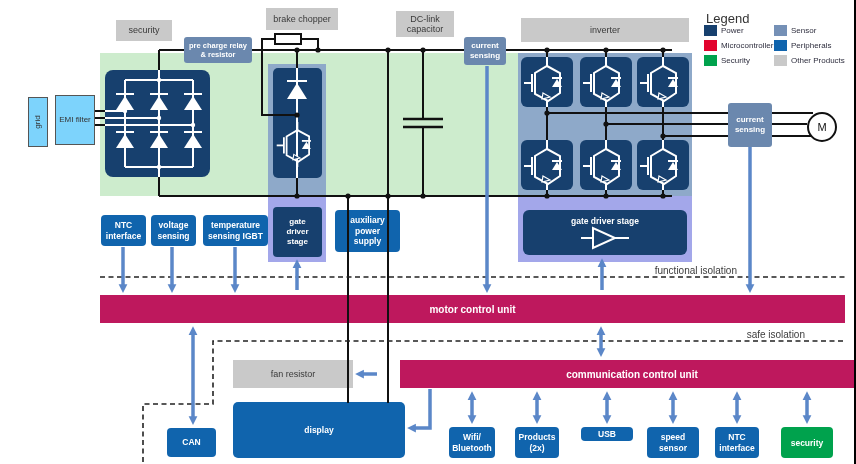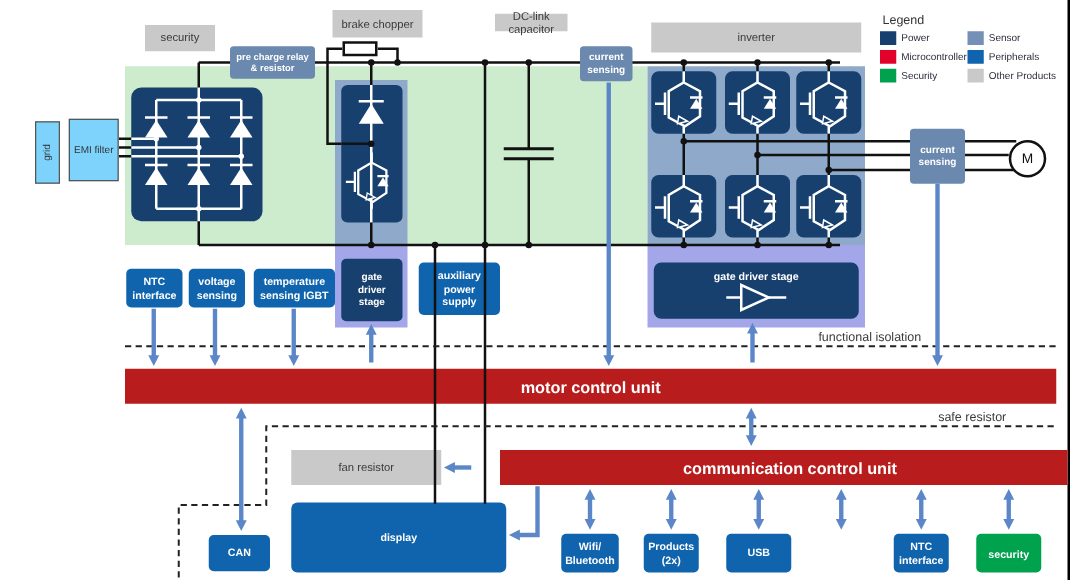--- a/index.html
+++ b/index.html
@@ -15,28 +15,28 @@
   .gray-label{background:#c9c9c9;color:#3a3a3a;font-size:9px;line-height:1.15;z-index:4;}
   
   .steel-label{background:#6b88ae;color:#fff;font-weight:700;font-size:8px;line-height:1.2;border-radius:3px;z-index:4;}
   
   .navy{background:#17406e;border-radius:6px;z-index:4;color:#fff;font-weight:700;}
   
   .blue{background:#1064ad;border-radius:4px;color:#fff;font-weight:700;font-size:8.5px;line-height:1.25;z-index:4;}
   .greenbox{background:#00a24d;border-radius:4px;color:#fff;font-weight:700;font-size:8.5px;z-index:4;}
   .z2{z-index:2;}
   
-  .red-bar{background:#b91c1c;color:#fff;font-weight:700;font-size:13px;z-index:2;}
+  .red-bar{background:#be185d;color:#fff;font-weight:700;font-size:10px;z-index:2;}
   
   .white-box{background:#7dd3fc;border:1px solid #555;color:#333;font-size:8px;line-height:1.25;z-index:4;}
   .iso-label{font-size:10px;color:#3c3c3c;text-align:right;z-index:4;}
   #overlay{position:absolute;left:0;top:0;z-index:3;pointer-events:none;}
   .cellsvg{display:block;}
   
-  .lg-title{font-size:10px;color:#333;font-weight:400;z-index:4;}
+  .lg-title{font-size:13px;color:#333;font-weight:400;z-index:4;}
   .lg-item{font-size:8px;color:#2e2e3e;z-index:4;display:flex;align-items:center;gap:4px;}
   .sw{width:13px;height:11px;flex:0 0 13px;}
   .sw0{background:#17406e;} .sw1{background:#e2032d;} .sw2{background:#00a24d;}
   .sw3{background:#7590b6;} .sw4{background:#1064ad;} .sw5{background:#c9c9c9;}
   .rot{transform:rotate(-90deg);white-space:nowrap;}
   .gd-big{display:flex;flex-direction:column;align-items:center;justify-content:center;font-size:8.5px;}
 </style>
 </head>
 <body>
 
@@ -161,21 +161,21 @@
       <path d="M807,399 V416" marker-start="url(#ah)" marker-end="url(#ah)"></path>
     </g>
   </svg>
 
   <div class="abs gray-label flexc" style="left:116px;top:20px;width:56px;height:21px;">
     <span>security</span>
     </div>
   <div class="abs gray-label flexc" style="left:266px;top:8px;width:72px;height:22px;">
     <span>brake chopper</span>
     </div>
-  <div class="abs gray-label flexc" style="left:396px;top:11px;width:58px;height:14px;">
+  <div class="abs gray-label flexc" style="left:396px;top:11px;width:58px;height:26px;">
     <span>DC-link capacitor</span>
     </div>
   <div class="abs gray-label flexc" style="left:521px;top:18px;width:168px;height:24px;">
     <span>inverter</span>
     </div>
 
   <div class="abs white-box flexc" style="left:28px;top:97px;width:20px;height:50px;">
     <span class="rot">grid</span>
     </div>
   <div class="abs white-box flexc" style="left:55px;top:95px;width:40px;height:50px;">
@@ -299,33 +299,36 @@
         <path d="M6,12 H18"></path>
           <path d="M18,2 V22 L40,12 Z"></path>
           <path d="M40,12 H54"></path>
       </g>
     </svg>
   </div>
 
   <div class="abs iso-label" style="left:637px;top:265px;width:100px;">
     <span>functional isolation</span></div>
   <div class="abs iso-label" style="left:705px;top:329px;width:100px;">
-    <span>safe resistor</span></div>
+    <span>safe isolation</span></div>
 
   <div class="abs blue flexc" style="left:167px;top:428px;width:49px;height:29px;">
     <span>CAN</span>
     </div>
   <div class="abs blue flexc" style="left:449px;top:427px;width:46px;height:31px;">
     <span style="padding:0 3px;">Wifi/ Bluetooth</span>
     </div>
   <div class="abs blue flexc" style="left:515px;top:427px;width:44px;height:31px;">
     <span style="padding:0 4px;">Products (2x)</span>
     </div>
-  <div class="abs blue flexc" style="left:581px;top:427px;width:52px;height:31px;">
+  <div class="abs blue flexc" style="left:581px;top:427px;width:52px;height:14px;">
     <span>USB</span>
+    </div>
+  <div class="abs blue flexc" style="left:647px;top:427px;width:52px;height:31px;">
+    <span style="padding:0 8px;">speed sensor</span>
     </div>
   <div class="abs blue flexc" style="left:715px;top:427px;width:44px;height:31px;">
     <span style="padding:0 4px;">NTC interface</span>
     </div>
   <div class="abs greenbox flexc" style="left:781px;top:427px;width:52px;height:31px;">
     <span>security</span>
     </div>
 
   <div class="abs lg-title" style="left:706px;top:11px;">
     <span>Legend</span></div>

